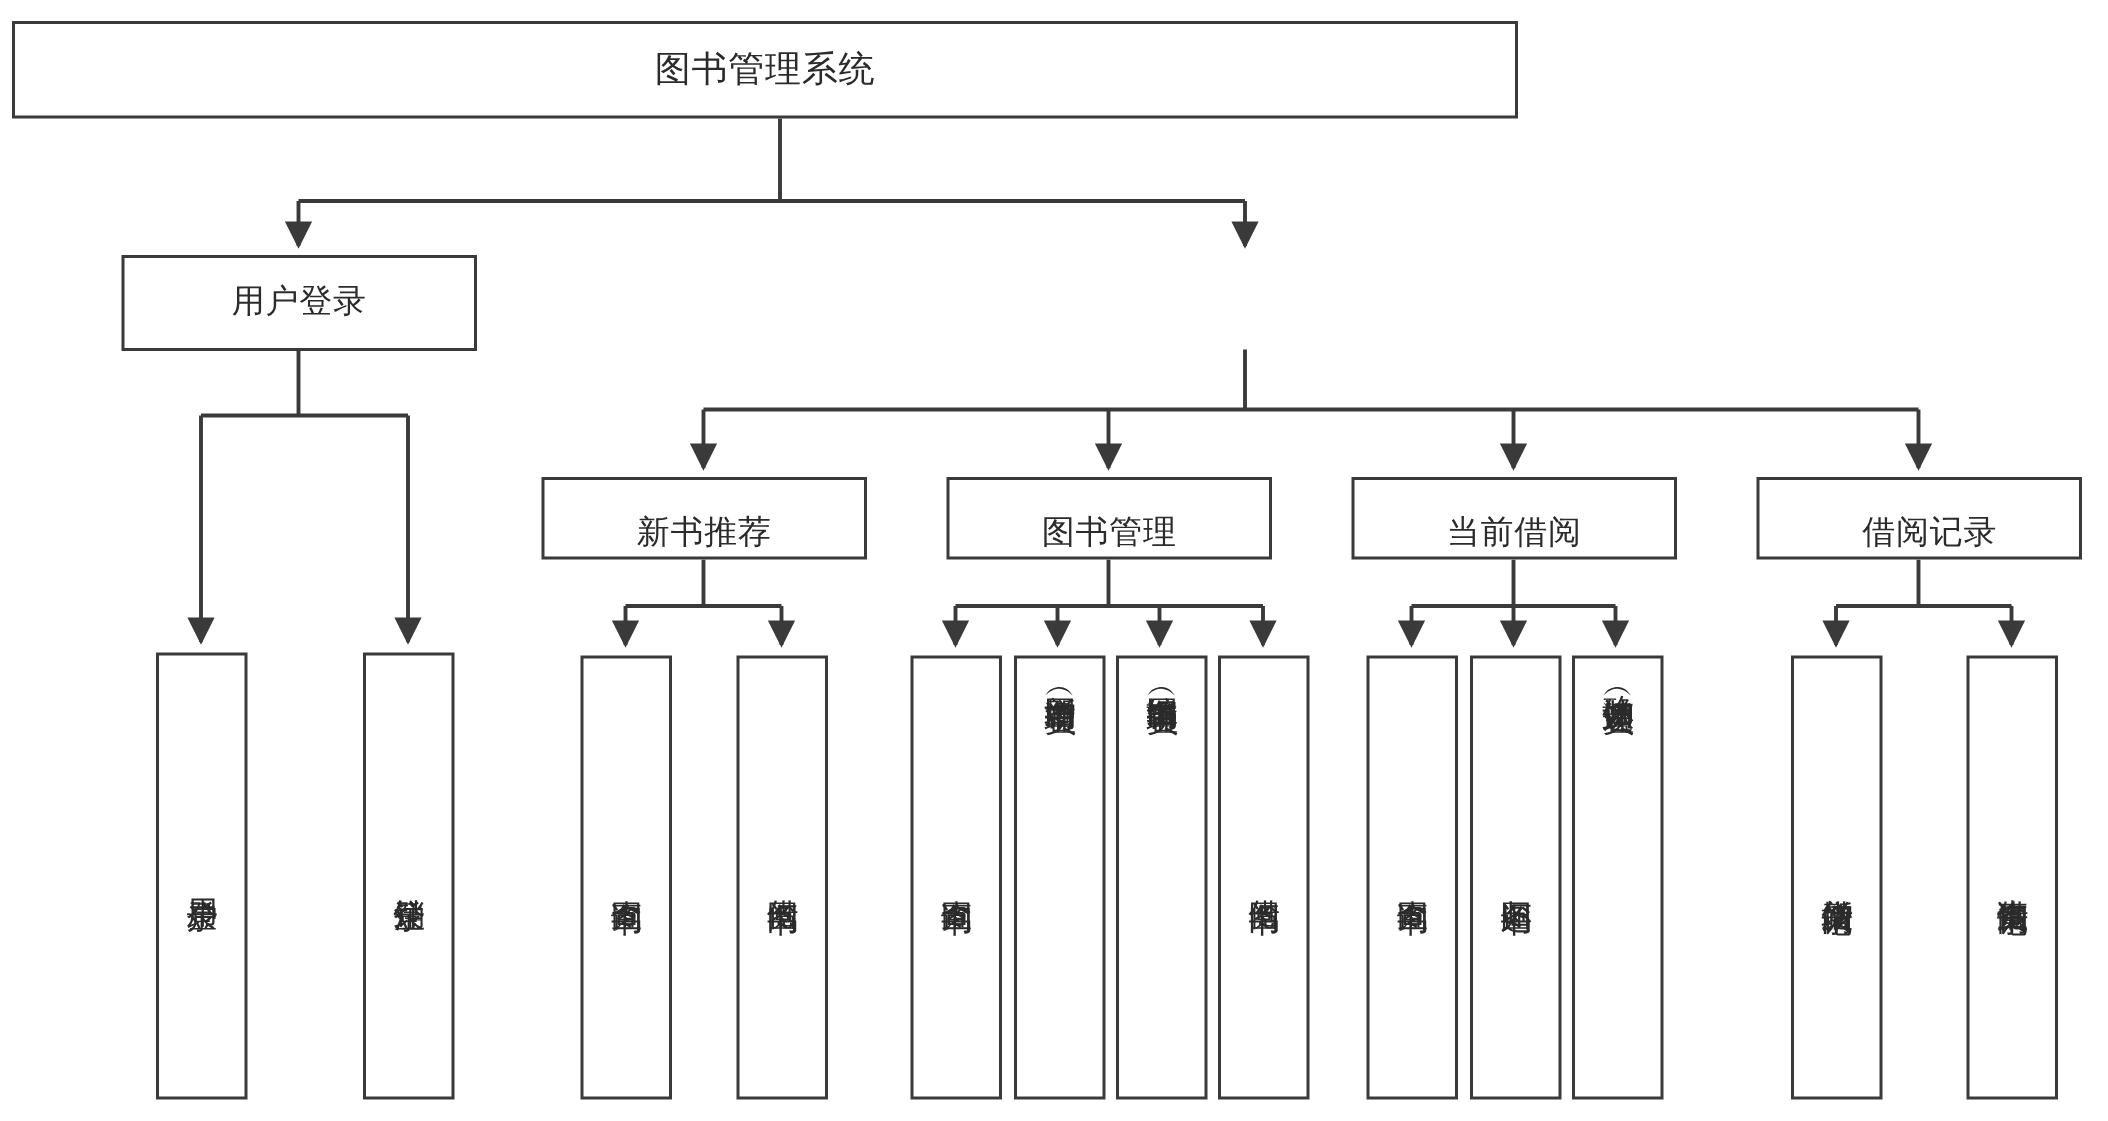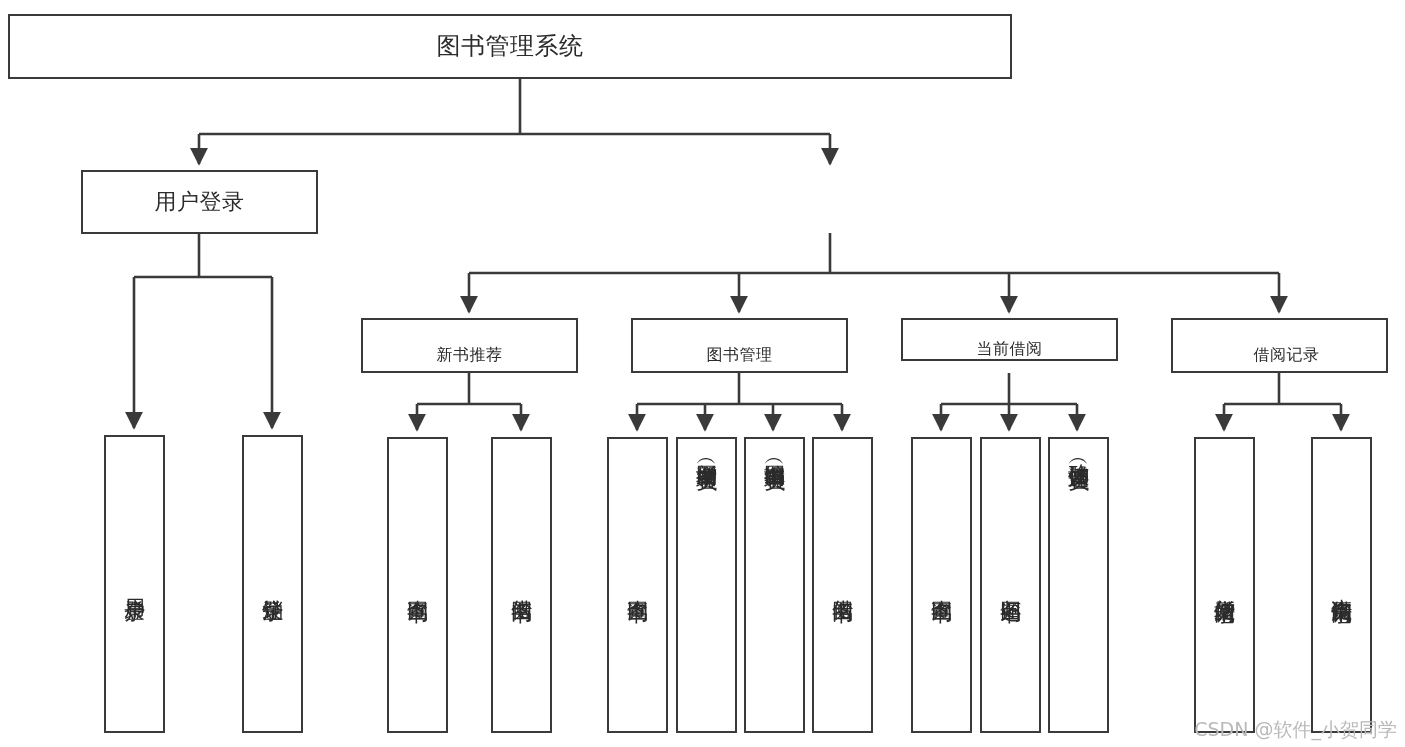--- a/index.html
+++ b/index.html
@@ -37,21 +37,21 @@
     z-index: 2;
   }
   .node .label {
     display: block;
     text-align: center;
     line-height: 1.15;
     letter-spacing: 0.5px;
   }
   .node.root .label  { font-size: 24px; }
   .node.lvl2 .label  { font-size: 22px; }
-  .node.lvl3 .label  { font-size: 16px; margin-top: 20px; }
+  .node.lvl3 .label  { font-size: 22px; margin-top: 20px; }
 
   
   .node.leaf {
     align-items: flex-start;
     justify-content: center;
     padding-top: 8px;
   }
   .node.leaf .label {
     writing-mode: vertical-rl;
     text-orientation: upright;
@@ -137,21 +137,21 @@
   <div class="node lvl2" style="left:81px; top:170px; width:237px; height:64px;">
     <span class="label">用户登录</span>
   </div>
 
   <div class="node lvl3" style="left:361px; top:318px; width:217px; height:55px;">
     <span class="label">新书推荐</span>
   </div>
   <div class="node lvl3" style="left:631px; top:318px; width:217px; height:55px;">
     <span class="label">图书管理</span>
   </div>
-  <div class="node lvl3" style="left:901px; top:318px; width:217px; height:43px;">
+  <div class="node lvl3" style="left:901px; top:318px; width:217px; height:55px;">
     <span class="label">当前借阅</span>
   </div>
   <div class="node lvl3" style="left:1171px; top:318px; width:217px; height:55px;padding-left:14px;">
     <span class="label">借阅记录</span>
   </div>
 
   <div class="node leaf short" style="left:104px; top:435px; width:61px; height:298px;">
     <span class="label">用户登录</span>
   </div>
   <div class="node leaf short" style="left:242px; top:435px; width:61px; height:298px;">
@@ -188,15 +188,14 @@
     <span class="label">确认归还（管理员）</span>
   </div>
 
   <div class="node leaf short" style="left:1194px; top:437px; width:61px; height:296px;">
     <span class="label">新增借阅记录</span>
   </div>
   <div class="node leaf short" style="left:1311px; top:437px; width:61px; height:296px;">
     <span class="label">查询借阅记录</span>
   </div>
 
-  <div class="watermark">CSDN @软件_小贺同学</div>
 
 </div>
 
 </body></html>

